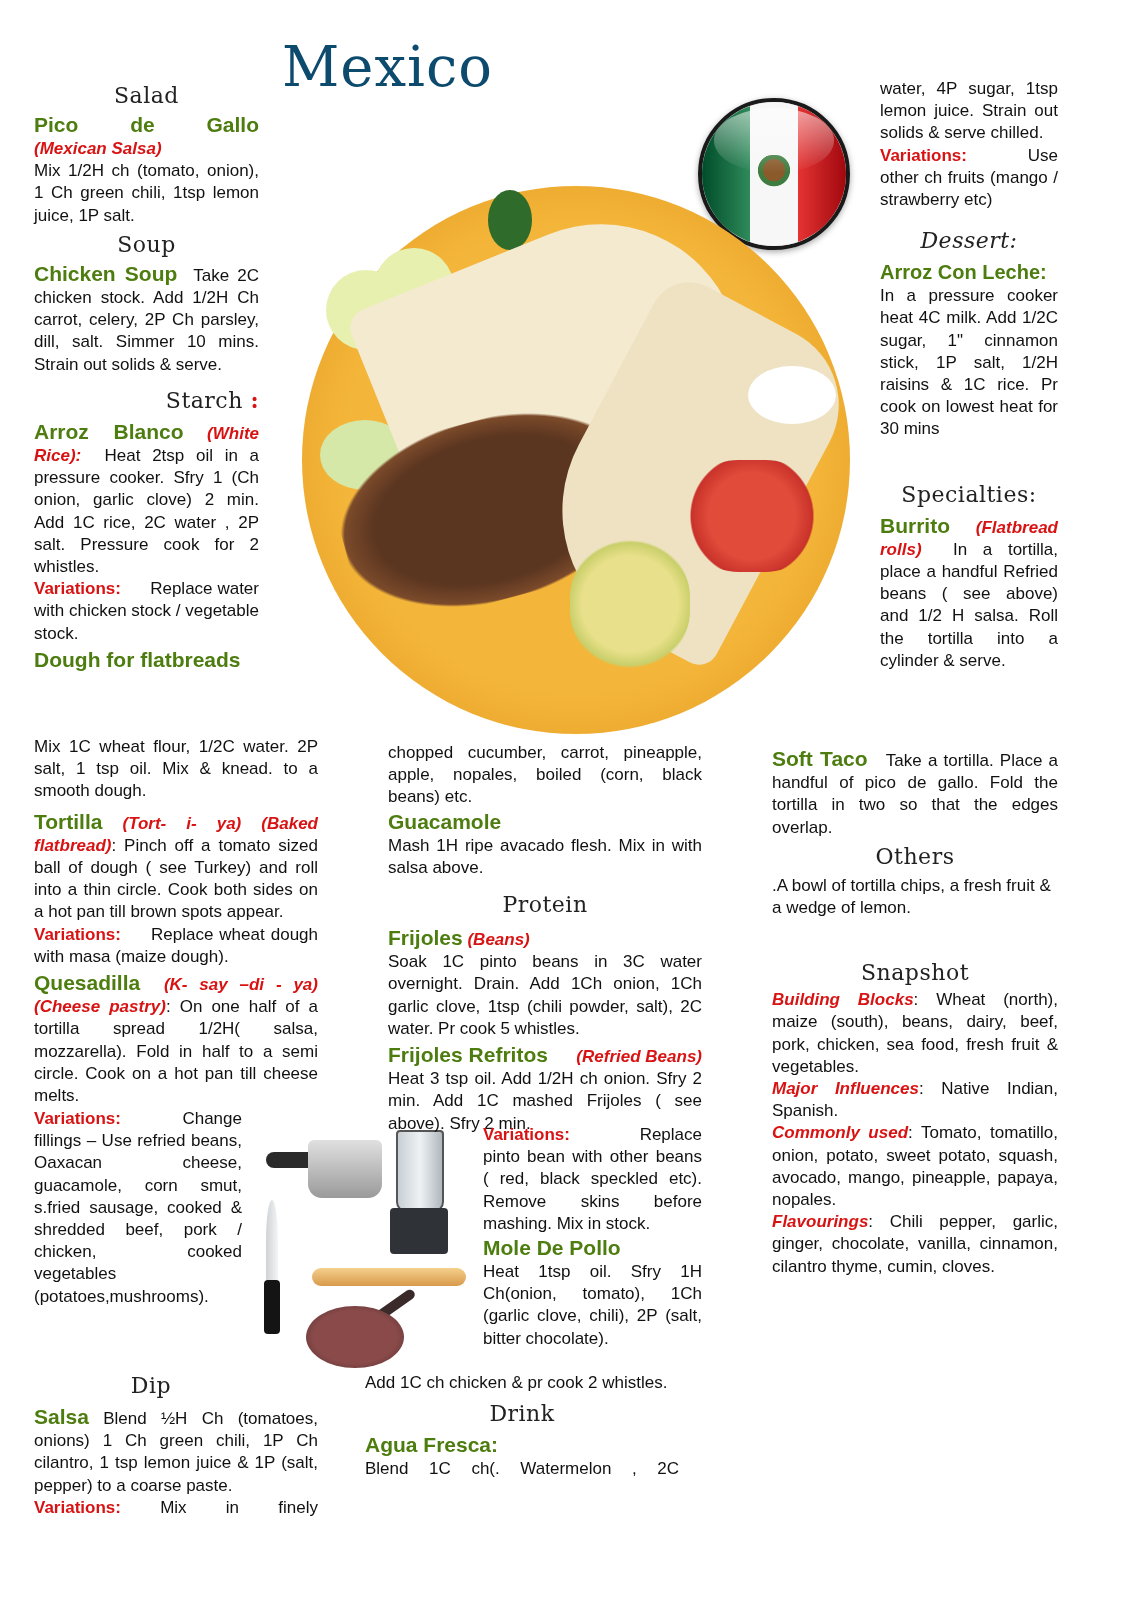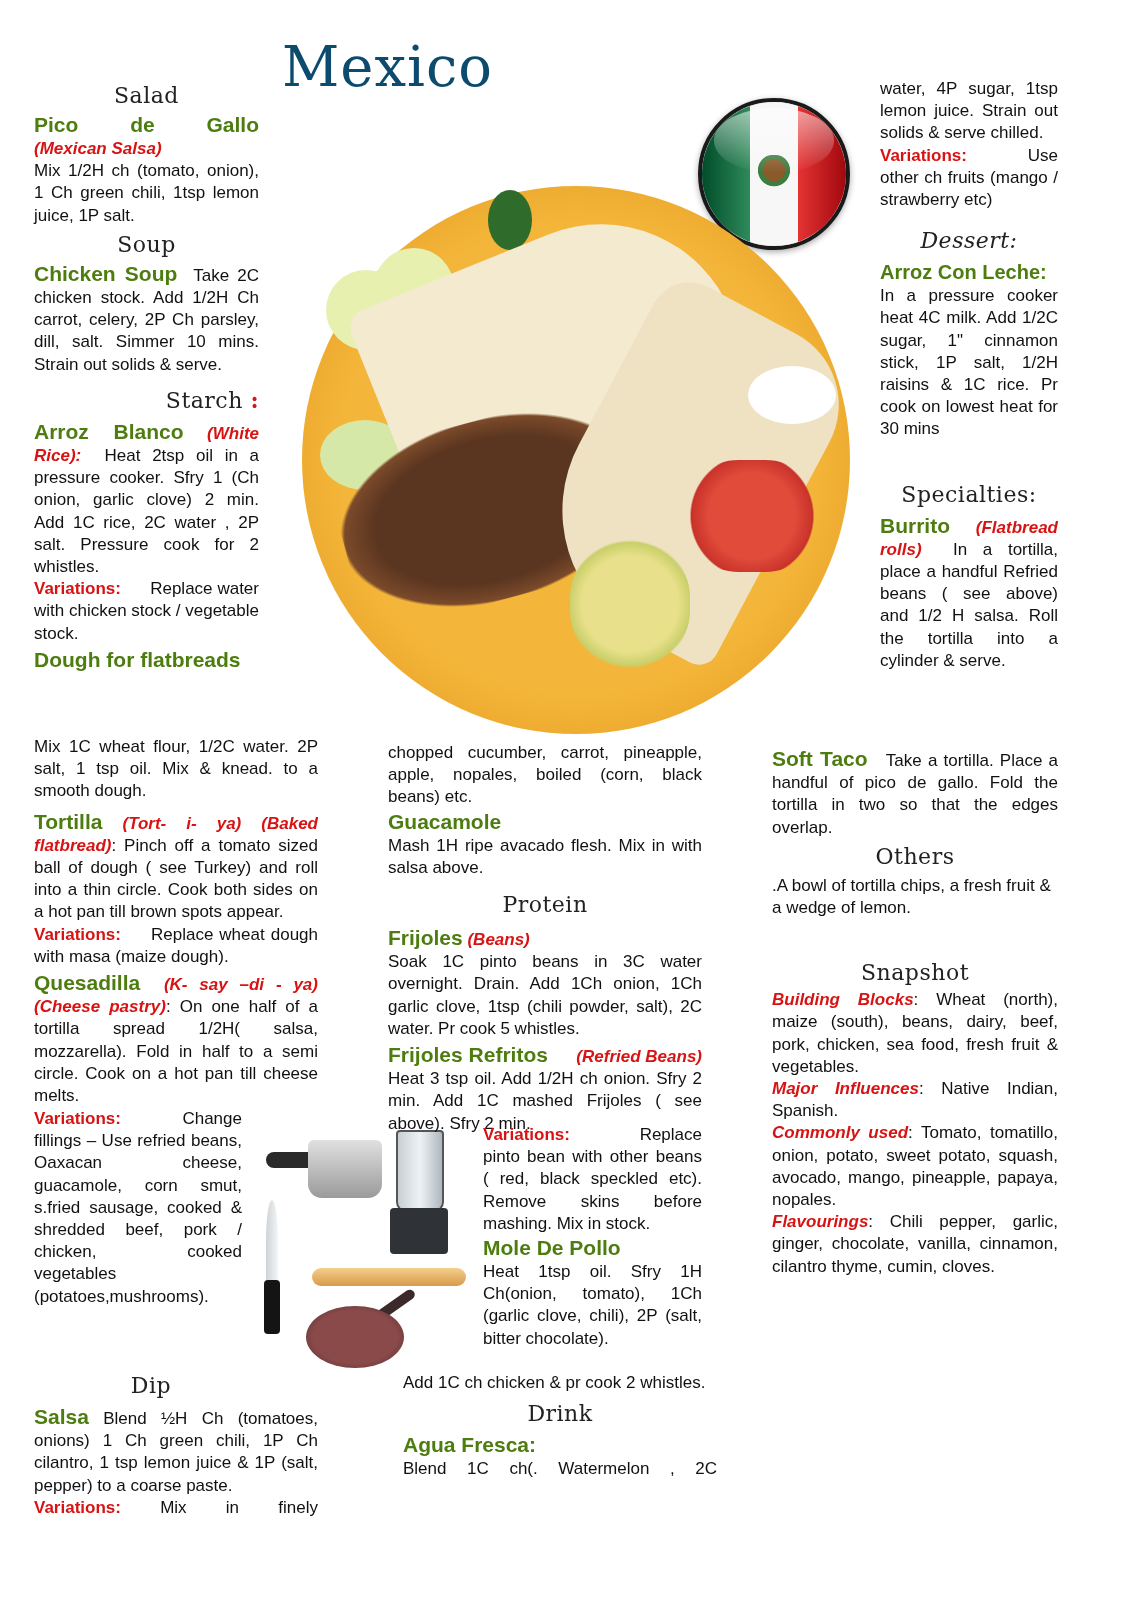--- a/index.html
+++ b/index.html
@@ -139,21 +139,21 @@
   <p>Soak 1C pinto beans in 3C water overnight. Drain. Add 1Ch onion, 1Ch garlic clove, 1tsp (chili powder, salt), 2C water. Pr cook 5 whistles.</p>
   <p style="margin-top:2px;"><span class="ttl">Frijoles Refritos</span>&nbsp;&nbsp;&nbsp;&nbsp;&nbsp; <span class="sub">(Refried Beans)</span> <span>Heat 3 tsp oil. Add 1/2H ch onion. Sfry 2 min. Add 1C mashed Frijoles ( see above). Sfry 2 min.</span></p>
 </div>
 
 <div class="col" style="left:483px; top:1124px; width:219px;">
   <p><span class="lbl">Variations:</span>&nbsp;&nbsp;&nbsp;&nbsp;&nbsp; <span>Replace pinto bean with other beans ( red, black speckled etc). Remove skins before mashing. Mix in stock.</span></p>
   <div class="ttl">Mole De Pollo</div>
   <p>Heat 1tsp oil. Sfry 1H Ch(onion, tomato), 1Ch (garlic clove, chili), 2P (salt, bitter chocolate).</p>
 </div>
 
-<div class="col" style="left:403px; top:1372px; width:314px;">
+<div class="col" style="left:365px; top:1372px; width:314px;">
   <p>Add 1C ch chicken &amp; pr cook 2 whistles.</p>
   <div class="hd" style="margin-top:6px;">Drink</div>
   <div class="ttl" style="margin-top:4px;">Agua Fresca:</div>
   <p style="text-align-last:justify;">Blend 1C ch(. Watermelon , 2C</p>
 </div>
 
 <div class="col" style="left:880px; top:78px; width:178px;">
   <p>water, 4P sugar, 1tsp lemon juice. Strain out solids &amp; serve chilled.</p>
   <p><span class="lbl">Variations:</span>&nbsp;&nbsp;&nbsp;&nbsp;&nbsp; <span>Use other ch fruits (mango / strawberry etc)</span></p>
   <div class="hd" style="margin-top:16px;font-style:italic;">Dessert:</div>

